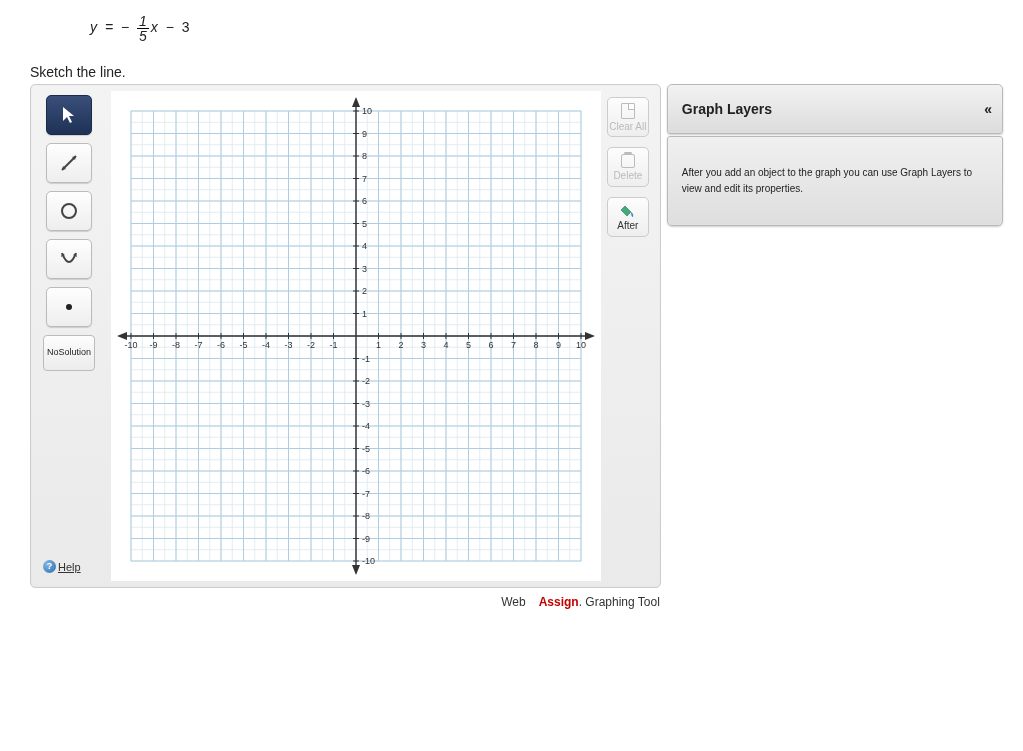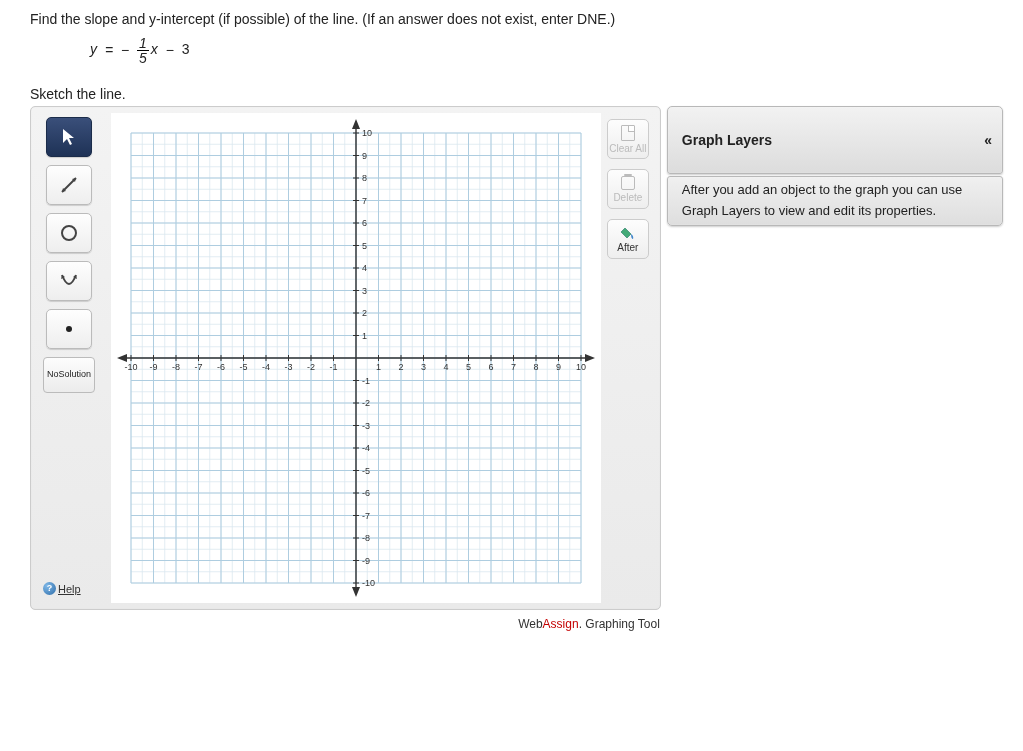--- a/index.html
+++ b/index.html
@@ -88,50 +88,47 @@
   .page-icon{ width:14px;height:16px;border:1px solid #bbb;border-radius:1px;display:block;margin-bottom:2px;position:relative; }
   .page-icon:after{content:"";position:absolute;top:0;right:0;width:5px;height:5px;background:#fff;border-left:1px solid #bbb;border-bottom:1px solid #bbb;}
   .fill-icon{ width:14px;height:14px;display:block;margin-bottom:2px;position:relative;}
   .fill-icon svg{width:14px;height:14px;}
 
   .footer-brand {
     position:absolute; right:0; bottom:-22px;
     font-size:12px; color:#333;
   }
   .footer-brand .wa-web{font-weight:normal;text-align:right;}
-  .footer-brand .wa-assign{font-weight:normal;color:#c40000;}
+  .footer-brand .wa-assign{font-weight:bold;color:#c40000;margin-left:13px;}
 
   .layers-panel {
     width:340px; margin-left:6px; position:relative;
   }
   .layers-header {
-    height:68px; background:linear-gradient(#f2f2f2,#dcdcdc);
+    height:50px; background:linear-gradient(#f2f2f2,#dcdcdc);
     border:1px solid #b8b8b8; border-radius:5px 5px 3px 3px;
     display:flex; align-items:center; justify-content:space-between;
     padding:0 14px; font-weight:bold; font-size:14px;
     box-shadow:0 1px 2px rgba(0,0,0,.2), inset 0 0 1px #fff;
   }
   .chevrons { font-weight:bold; font-size:14px; letter-spacing:-4px; }
   .layers-body {
     margin-top:2px;
     background:linear-gradient(#f0f0f0,#dedede);
     border:1px solid #b8b8b8; border-radius:3px 3px 5px 5px;
-    padding:3px 14px; font-size:13px; line-height:1.6;
+    padding:28px 14px; font-size:10px; line-height:1.6;
     box-shadow:0 1px 2px rgba(0,0,0,.2), inset 0 0 1px #fff;
   }
   .italic { font-style: italic; }
 </style>
 </head>
 <body>
 
 <div class="page">
 
-  <div class="question">
-    <span>Find the slope and y-intercept (if possible) of the line. (If an answer does not exist, enter DNE.)</span>
-  </div>
 
   <div class="eq-row">
     <span>y</span>
     <span style="margin:0 4px">=</span>
     <span style="margin-right:2px">−</span>
     <span class="frac">
       <span class="num">1</span>
       <span class="den">5</span>
     </span><span>x</span>
     <span style="margin:0 4px">−</span>

